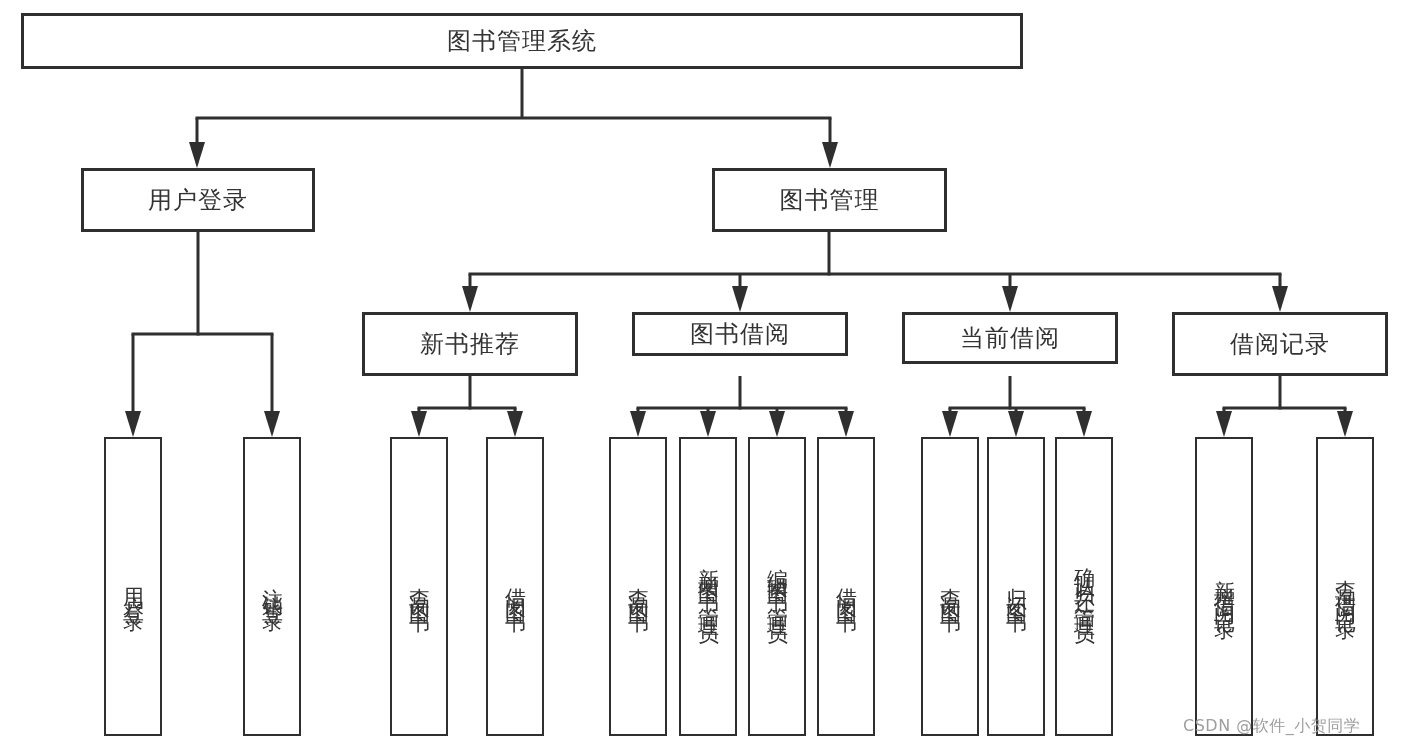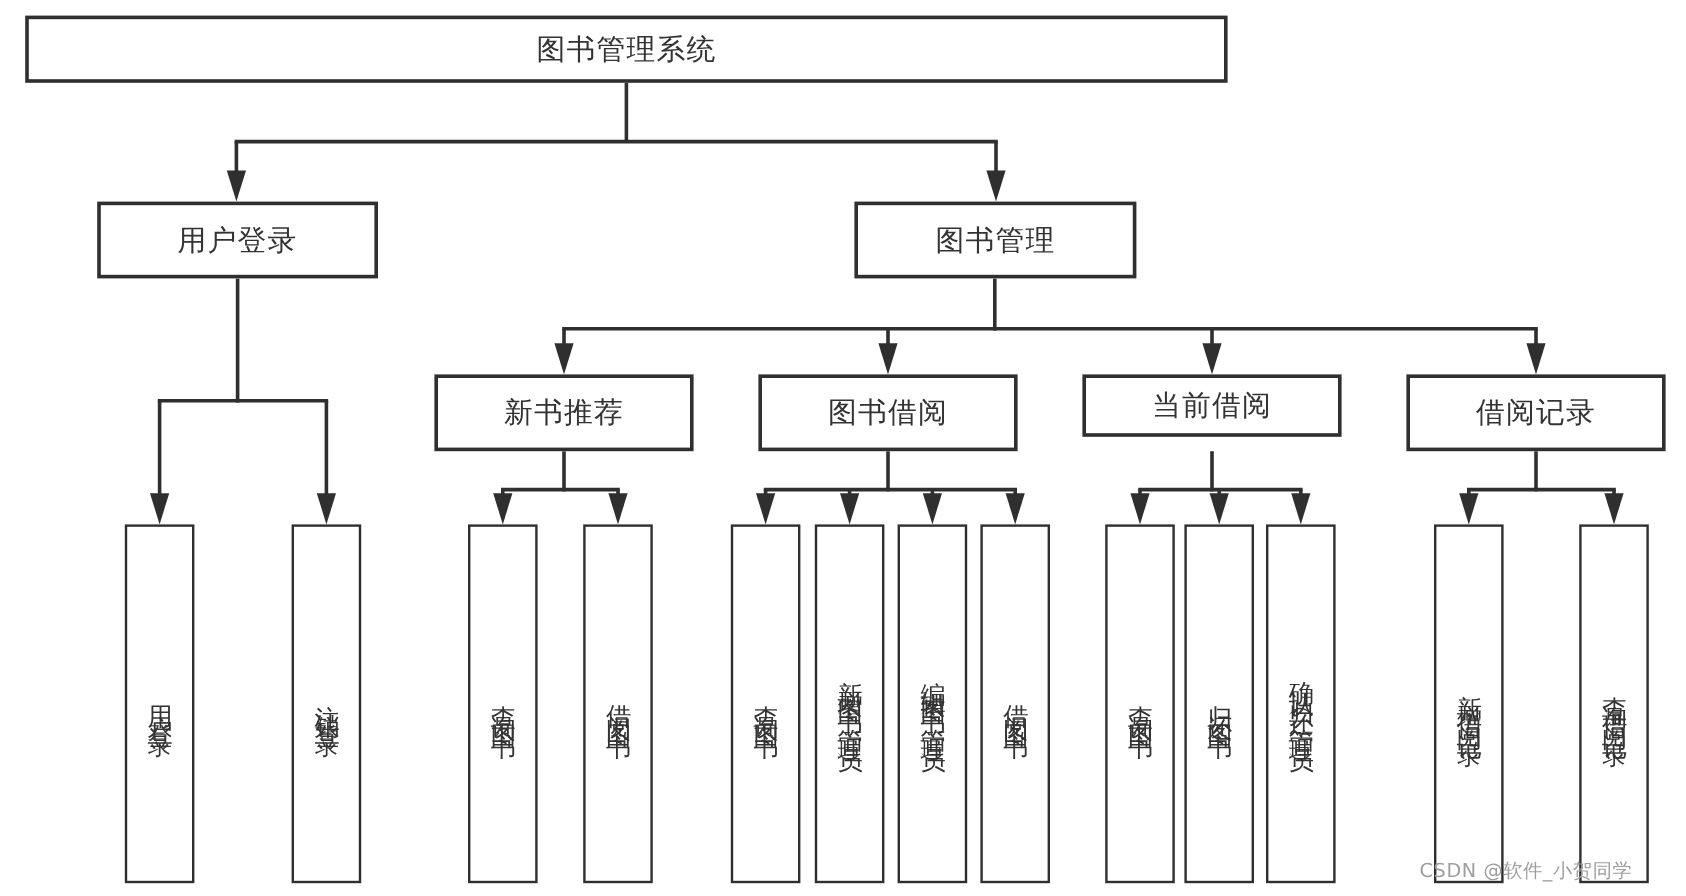--- a/index.html
+++ b/index.html
@@ -107,21 +107,21 @@
   <div class="node h" style="left:81px;top:168px;width:234px;height:64px">
     <span class="lbl">用户登录</span>
   </div>
   <div class="node h" style="left:362px;top:312px;width:216px;height:64px">
     <span class="lbl">新书推荐</span>
   </div>
 
   <div class="node h" style="left:712px;top:168px;width:235px;height:64px">
     <span class="lbl">图书管理</span>
   </div>
-  <div class="node h" style="left:632px;top:312px;width:216px;height:64px">
+  <div class="node h" style="left:632px;top:312px;width:216px;height:44px">
     <span class="lbl">图书借阅</span>
   </div>
   <div class="node h" style="left:902px;top:312px;width:216px;height:52px">
     <span class="lbl">当前借阅</span>
   </div>
   <div class="node h" style="left:1172px;top:312px;width:216px;height:64px">
     <span class="lbl">借阅记录</span>
   </div>
 
   <div class="node v" style="left:104px;top:437px;width:58px;height:299px">

